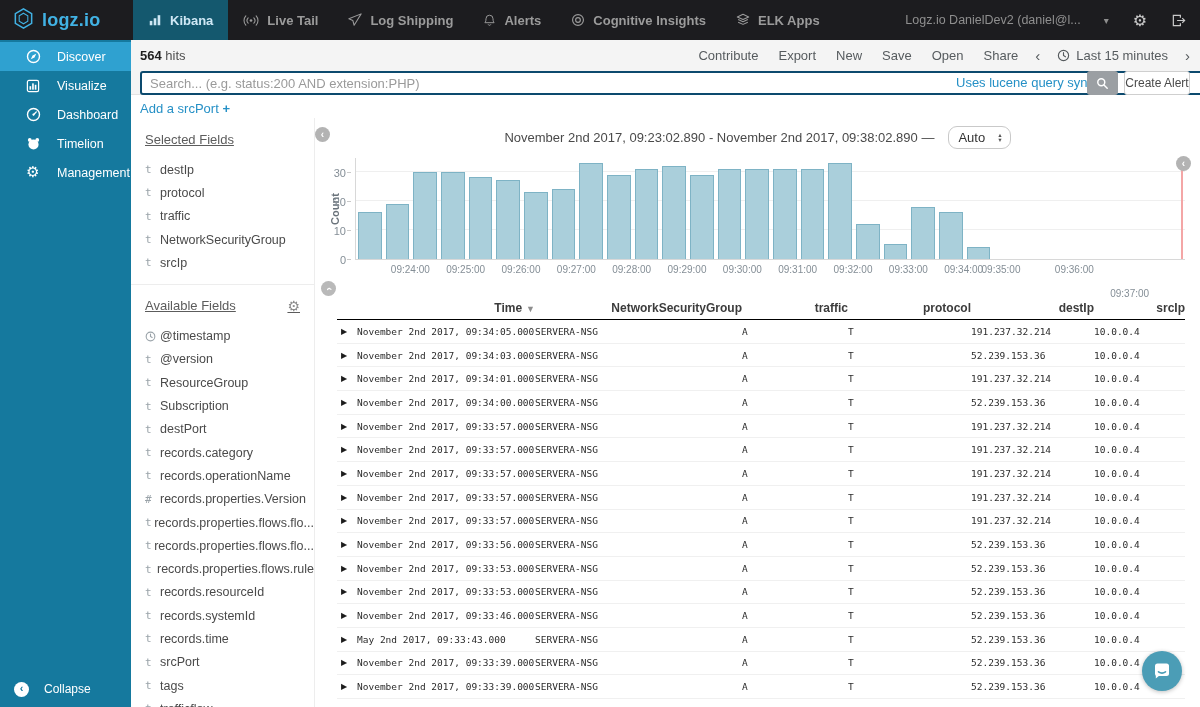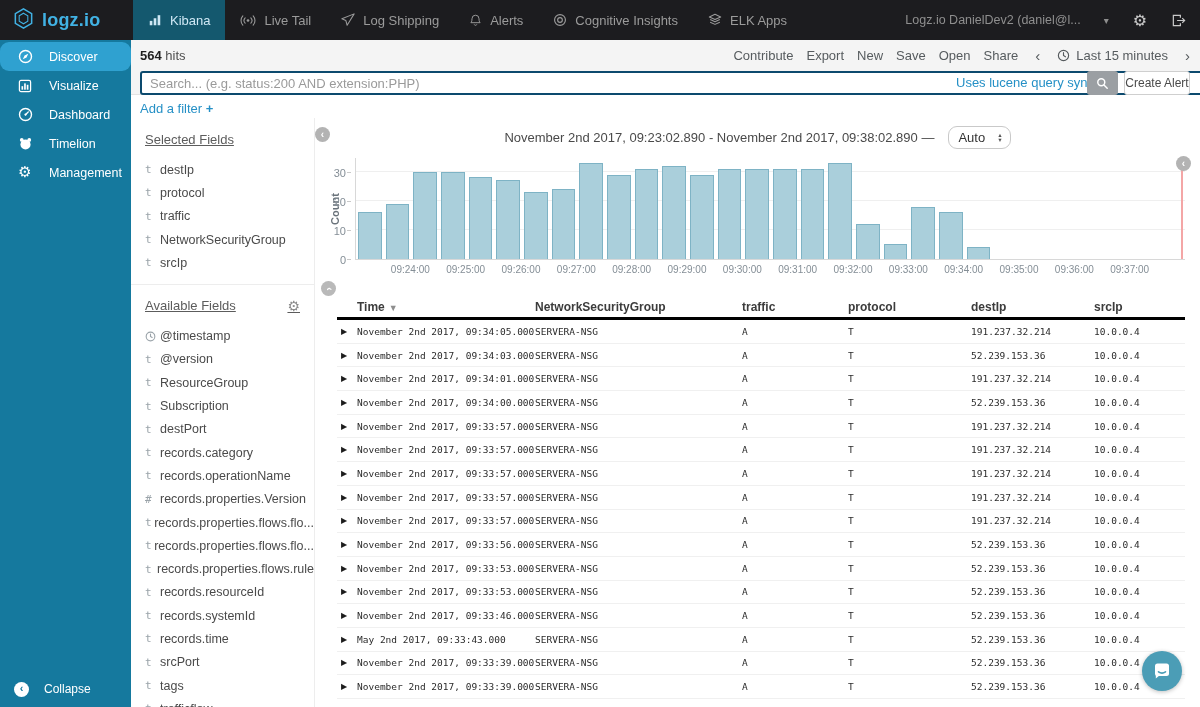--- a/index.html
+++ b/index.html
@@ -5,33 +5,33 @@
   * { box-sizing: border-box; margin: 0; padding: 0; }
   html,body { width:1200px; height:707px; }
   body { font-family: "Liberation Sans", sans-serif; background:#fff; overflow:hidden; }
   #app { position:relative; width:1200px; height:707px; overflow:hidden; background:#fff; }
 
   
   #topnav { position:absolute; left:0; top:0; width:1200px; height:40px; background:#1c1c1f; }
   .brand { position:absolute; left:12px; top:0; height:40px; display:flex; align-items:center; gap:7px; }
   .logo-text { color:#41b2e4; font-size:18px; font-weight:bold; letter-spacing:.2px; }
   #nav-tabs { position:absolute; left:133px; top:0; height:40px; display:flex; }
-  .nav-tab { display:flex; align-items:center; gap:8px; padding:0 15px; color:#9b9b9b; font-size:13px; cursor:pointer; }
+  .nav-tab { display:flex; align-items:center; gap:8px; padding:0 15px; color:#9b9b9b; font-size:13px; cursor:pointer;font-weight:bold; }
   .nav-tab.active { background:#14586e; color:#cfe8f5; }
   .tab-icon { display:flex; }
   .nav-right { position:absolute; right:14px; top:0; height:40px; display:flex; align-items:center; gap:24px; color:#8f8f8f; font-size:12.5px; }
   .account { display:flex; align-items:center; gap:23px; max-width:210px; white-space:nowrap; }
   .account .caret { font-size:10px; color:#8f8f8f; }
   .nav-gear { font-size:16px; color:#c9c9c9; cursor:pointer; }
   .nav-signout { display:flex; color:#c9c9c9; cursor:pointer; }
 
   
   #sidebar { position:absolute; left:0; top:40px; width:131px; height:667px; background:#15799e; }
   #sidebar-items { padding-top:2px; }
-  .side-item { height:29px; display:flex; align-items:center; padding-left:16px; color:#fff; font-size:12.5px; cursor:pointer;border-radius:9px; }
+  .side-item { height:29px; display:flex; align-items:center; padding-left:24px; color:#fff; font-size:12.5px; cursor:pointer; }
   .side-item .s-icon { width:18px; display:flex; justify-content:center; margin-right:15px; color:#fff; }
   .side-item.active { background:#2fa1d0; }
   .gear-glyph { font-size:15px; line-height:15px; font-family:"DejaVu Sans", sans-serif; }
   .collapse-item { position:absolute; left:0; bottom:4px; height:28px; width:100%; display:flex; align-items:center; padding-left:14px; gap:15px; color:#fff; font-size:12px; cursor:pointer; }
   .collapse-circle { width:15px; height:15px; border-radius:50%; background:#fff; color:#15799e; display:flex; align-items:center; justify-content:center; font-size:11px; font-weight:bold; line-height:1; padding-bottom:1px; }
 
   
   #main { position:absolute; left:131px; top:40px; width:1069px; height:667px; background:#fff; }
   .header-band { position:absolute; left:0; top:0; width:100%; height:55px; background:#f4f4f4; border-bottom:1px solid #e3e3e3; }
   .hits { position:absolute; left:9px; top:8px; font-size:13px; color:#4f4f4f; }
@@ -75,21 +75,21 @@
   .now-line { position:absolute; top:0; bottom:0; width:2px; background:#f4a6a6; }
   .ylabel { position:absolute; left:4px; top:40px; height:102px; display:flex; align-items:center; }
   .ylabel span { transform:rotate(-90deg); font-size:11px; font-weight:bold; color:#6a737b; white-space:nowrap; }
   #chart-yticks { position:absolute; left:0; top:40px; width:36px; height:102px; }
   .ytick { position:absolute; right:5px; width:31px; text-align:right; font-size:11px; color:#848e96; }
   .ytick-mark { position:absolute; right:0; width:4px; height:1px; background:#c9c9c9; }
   #chart-xlabels { position:absolute; left:40px; top:146px; width:830px; height:14px; }
   .xtick { position:absolute; width:60px; text-align:center; font-size:10px; color:#848e96; }
   .chart-caption { position:absolute; left:40px; top:162px; width:830px; text-align:center; font-size:11px; font-weight:bold; color:#6d767e; }
 
-  .doc-table-head { position:absolute; left:22px; right:15px; top:178px; height:24px; display:grid; grid-template-columns:20px 178px 207px 106px 123px 123px 1fr; align-items:center; border-bottom:3px solid #000000; font-size:12px; font-weight:bold; color:#3c3c3c; }
+  .doc-table-head { position:absolute; left:22px; right:15px; top:178px; height:24px; display:grid; grid-template-columns:20px 178px 207px 106px 123px 123px 1fr; align-items:center; border-bottom:1px solid #000000; font-size:12px; font-weight:bold; color:#3c3c3c;text-align:right; }
   .sort-caret { color:#8e8e8e; font-size:9px; margin-left:4px; }
   #doc-table-body { position:absolute; left:22px; right:15px; top:202px; bottom:0; overflow:hidden; }
   .doc-row { display:grid; grid-template-columns:20px 178px 207px 106px 123px 123px 1fr; align-items:center; height:23.7px; border-bottom:1px solid #f0f0f0; font-family:"DejaVu Sans Mono", monospace; font-size:9.5px; color:#2b2b2b; cursor:pointer; }
   .row-caret { font-size:8px; color:#1c1c1c; padding-left:4px; font-family:"DejaVu Sans", sans-serif; }
 
   
   .intercom { position:absolute; left:1142px; top:651px; width:40px; height:40px; border-radius:50%; background:#4b9db6; display:flex; align-items:center; justify-content:center; box-shadow:0 1px 4px rgba(0,0,0,.25); cursor:pointer; }
 </style>
 </head>
 <body>
@@ -230,21 +230,21 @@
       <span>Collapse</span>
     </div>
   </div>
 
   <div id="main">
     <div class="header-band">
       <div class="hits">
         <b>564</b> <span>hits</span>
       </div>
       <div class="actions">
-        <span id="action-list" style="display:flex; gap:13px;align-items:flex-end;">
+        <span id="action-list" style="display:flex; gap:20px;align-items:flex-end;">
             <span class="action">Contribute</span>
             <span class="action">Export</span>
             <span class="action">New</span>
             <span class="action">Save</span>
             <span class="action">Open</span>
             <span class="action">Share</span>
           </span>
         <span class="chev">‹</span>
         <span class="time-picker">
           <span style="display:flex;">
@@ -264,21 +264,21 @@
           <span style="display:flex;">
             <svg viewBox="0 0 16 16" width="13" height="13">
                 <circle cx="6.5" cy="6.5" r="4.3" fill="none" stroke="#fff" stroke-width="1.8"></circle>
                 <path d="M9.8 9.8l4 4" stroke="#fff" stroke-width="1.8" stroke-linecap="round"></path>
               </svg>
           </span>
         </span>
         <span class="create-alert">Create Alert</span>
       </div>
       <div class="filter-row">
-        <span class="add-filter"><span>Add a filter </span><b>+</b></span>
+        <span class="add-filter"><span>Add a srcPort </span><b>+</b></span>
       </div>
     </div>
 
     <div class="fields-panel">
       <div class="fields-title">
         <span>Selected Fields</span>
       </div>
       <div id="selected-list">
           <div class="field-item">
             <span class="f-badge">t</span>
@@ -442,23 +442,23 @@
           <div class="xtick" style="left: 80.6667px;">09:25:00</div>
           <div class="xtick" style="left: 136px;">09:26:00</div>
           <div class="xtick" style="left: 191.333px;">09:27:00</div>
           <div class="xtick" style="left: 246.667px;">09:28:00</div>
           <div class="xtick" style="left: 302px;">09:29:00</div>
           <div class="xtick" style="left: 357.333px;">09:30:00</div>
           <div class="xtick" style="left: 412.667px;">09:31:00</div>
           <div class="xtick" style="left: 468px;">09:32:00</div>
           <div class="xtick" style="left: 523.333px;">09:33:00</div>
           <div class="xtick" style="left: 578.667px;">09:34:00</div>
-          <div class="xtick" style="left: 634px;">09:35:00</div>
+          <div class="xtick" style="left: 616px;">09:35:00</div>
           <div class="xtick" style="left: 689.333px;">09:36:00</div>
-          <div class="xtick" style="left: 744.667px;">09:37:00</div>
+          <div class="xtick" style="left: 744.667px; margin-top: 24px;">09:37:00</div>
         </div>
       <div class="circle-btn cb-right">‹</div>
       <div class="circle-btn cb-up">
           <span class="g">‹</span>
         </div>
 
       <div class="doc-table-head" id="table-head">
           <div></div>
           <div>Time<span class="sort-caret">▼</span></div>
           <div>NetworkSecurityGroup</div>

